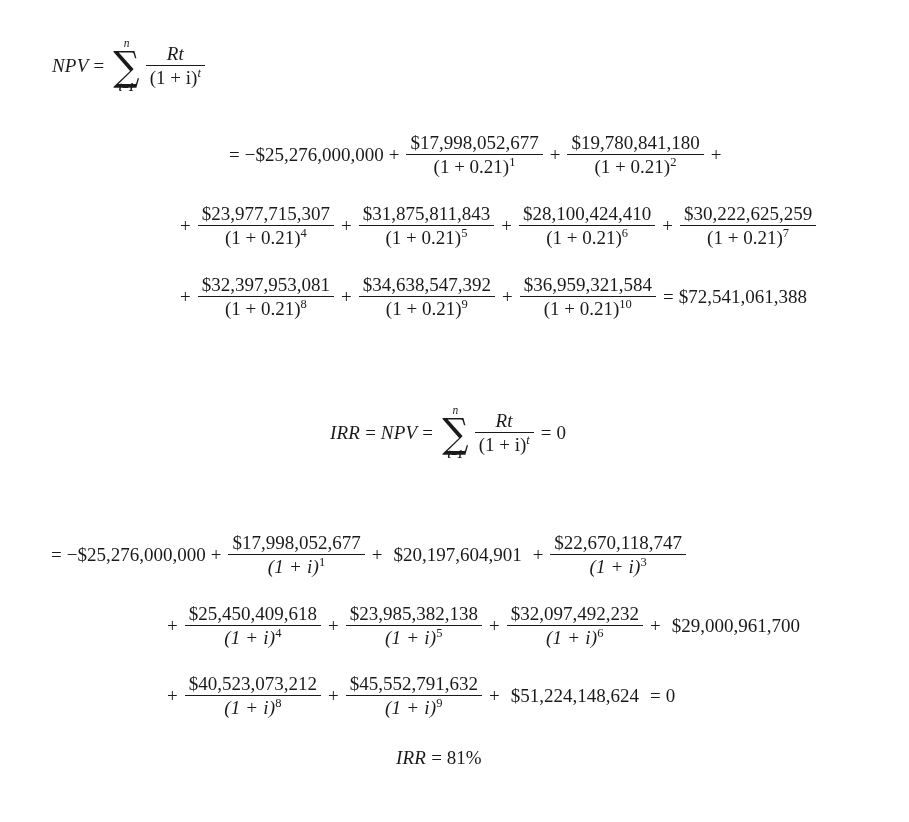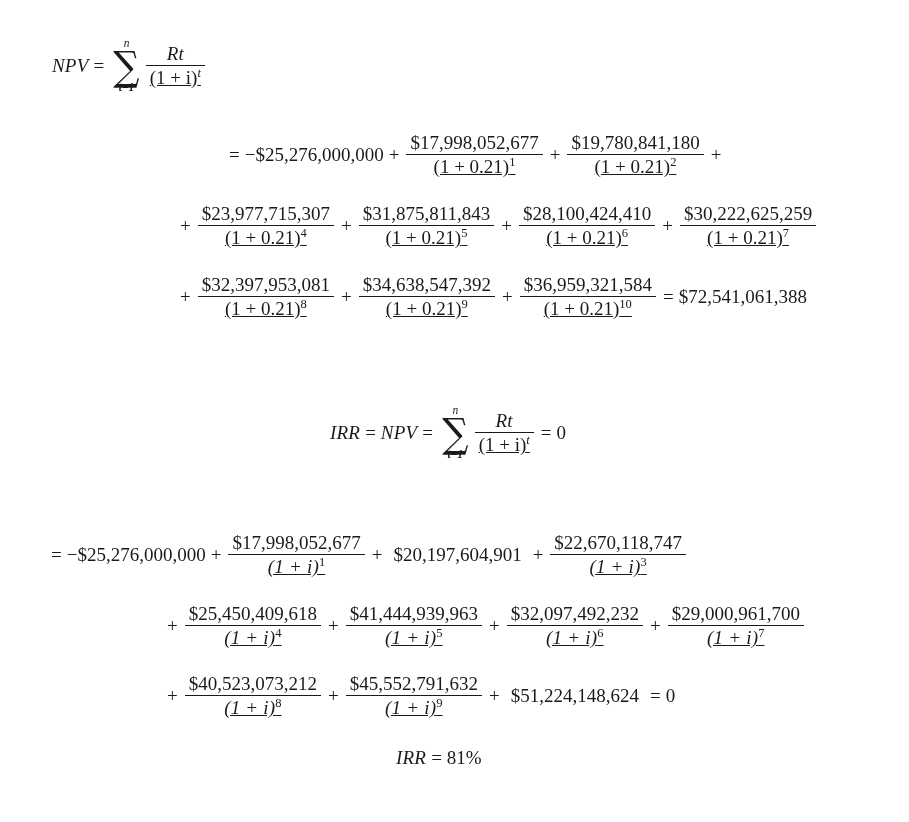--- a/index.html
+++ b/index.html
@@ -84,21 +84,20 @@
     padding: 0 4px 1px 4px;
     line-height: 1.12;
   }
   .frac .den {
     padding: 1px 4px 0 4px;
     border-top: 1.3px solid #1a1a1a;
     line-height: 1.12;
     width: 100%;
     box-sizing: border-box;
     text-align: center;
-    text-decoration: underline;
   }
 
   sup.exp {
     font-size: 0.66em;
     vertical-align: super;
     line-height: 0;
     font-style: normal;
   }
   sup.exp.it { font-style: italic; }
 
@@ -246,34 +245,33 @@
 
   <div class="eq-row" id="row-irr-2">
     <span class="op">+</span>
     <span class="frac">
       <span class="num mn">$25,450,409,618</span>
       <span class="den"><span class="mi">(1 + i)</span><sup class="exp">4</sup></span>
     </span>
     <span class="op">+</span>
 
     <span class="frac">
-      <span class="num mn">$41,444,939,963</span>
+      <span class="num mn">$23,985,382,138</span>
       <span class="den"><span class="mi">(1 + i)</span><sup class="exp">5</sup></span>
     </span>
     <span class="op">+</span>
 
     <span class="frac">
       <span class="num mn">$32,097,492,232</span>
       <span class="den"><span class="mi">(1 + i)</span><sup class="exp">6</sup></span>
     </span>
     <span class="op">+</span>
 
     <span class="frac">
       <span class="num mn">$29,000,961,700</span>
-      <span class="den"><span class="mi">(1 + i)</span><sup class="exp">7</sup></span>
     </span>
   </div>
 
   <div class="eq-row" id="row-irr-3">
     <span class="op">+</span>
     <span class="frac">
       <span class="num mn">$40,523,073,212</span>
       <span class="den"><span class="mi">(1 + i)</span><sup class="exp">8</sup></span>
     </span>
     <span class="op">+</span>

